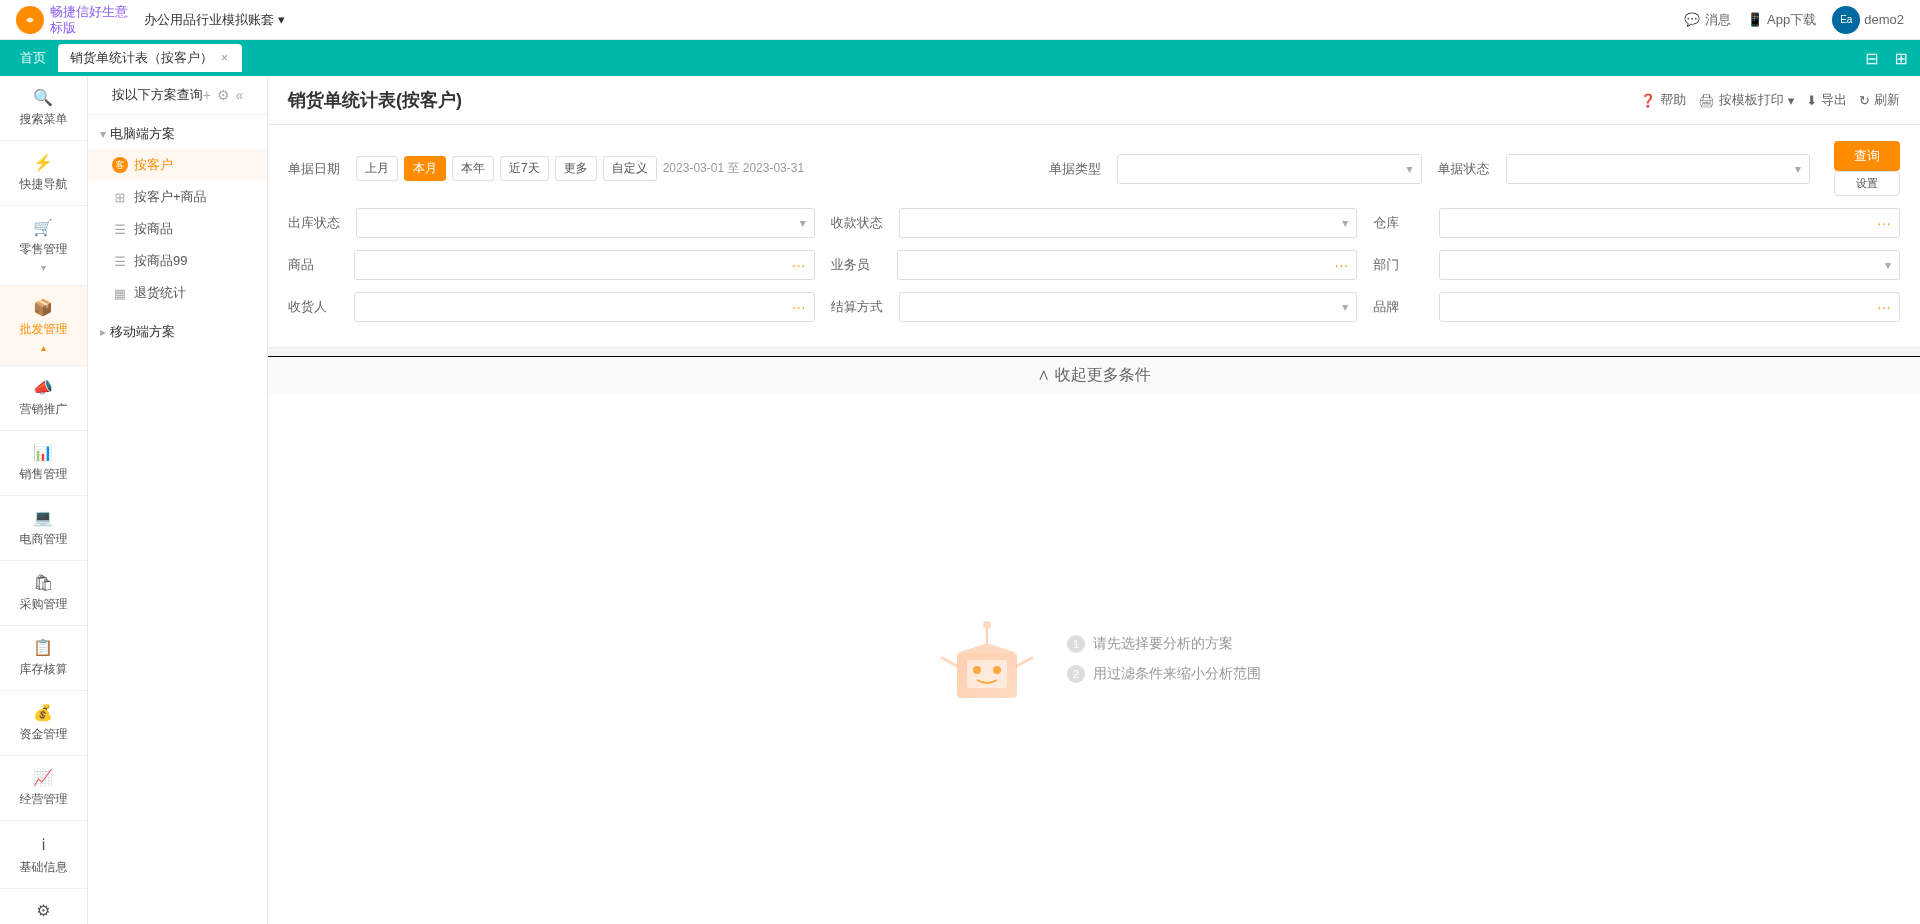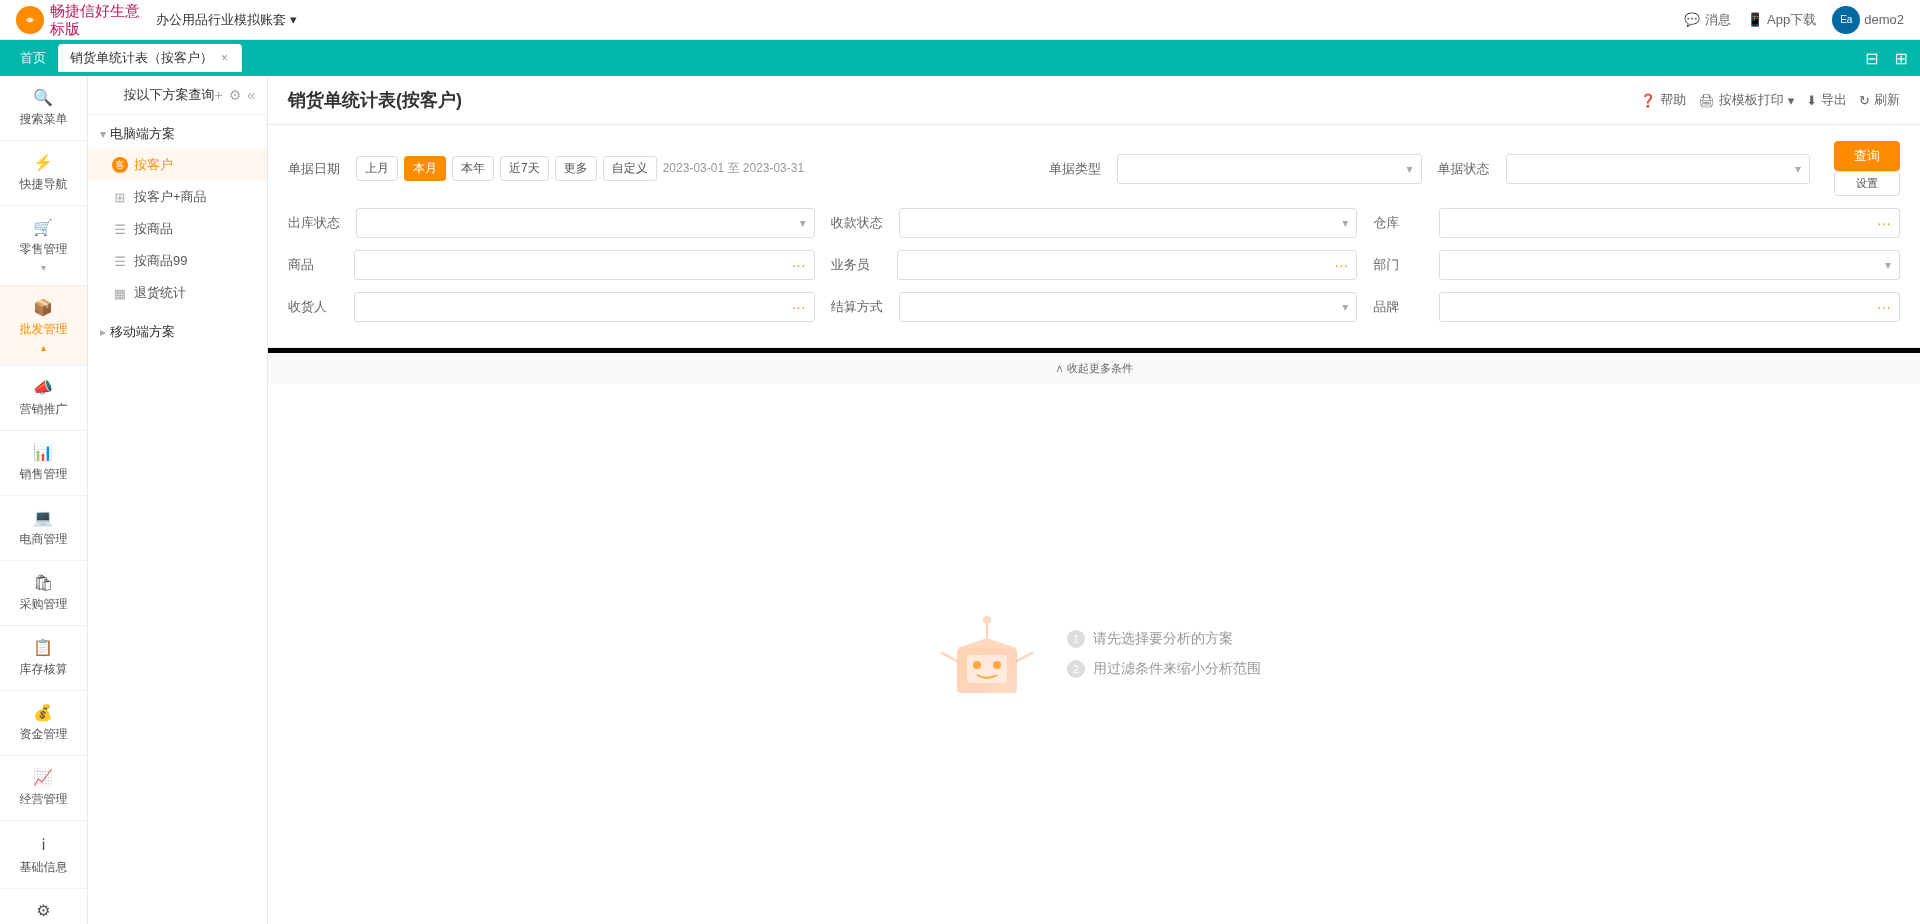--- a/index.html
+++ b/index.html
@@ -32,22 +32,22 @@
       background: #ff8c00;
       border-radius: 50%;
       display: flex;
       align-items: center;
       justify-content: center;
       color: white;
       font-size: 12px;
       font-weight: bold;
     }
     .logo-text {
-      font-size: 15px;
-      color: #be185d;
+      font-size: 13px;
+      color: #8b5cf6;
       line-height: 1.2;
     }
     .company-selector {
       display: flex;
       align-items: center;
       gap: 4px;
       color: #333;
       font-size: 13px;
       cursor: pointer;
       padding: 4px 8px;
@@ -176,21 +176,21 @@
       border-right: 1px solid #e8e8e8;
       flex-shrink: 0;
       overflow-y: auto;
     }
     .scheme-header {
       padding: 10px 12px;
       font-size: 13px;
       color: #333;
       display: flex;
       align-items: center;
-      justify-content: flex-end;
+      justify-content: center;
       border-bottom: 1px solid #f0f0f0;
     }
     .scheme-header-actions {
       display: flex;
       gap: 6px;
     }
     .scheme-action-icon {
       color: #aaa;
       cursor: pointer;
       font-size: 14px;
@@ -381,24 +381,25 @@
       border-radius: 4px;
       color: #555;
       cursor: pointer;
       font-size: 11px;
     }
 
     .collapse-bar {
       text-align: center;
       padding: 8px;
       background: #fafafa;
-      border-top: 5px solid #000000;
+      border-top: 1px solid #000000;
       cursor: pointer;
       color: #666;
-      font-size: 11px;
+      font-size: 16px;
+      margin-top: 8px;
     }
 
     
     .empty-state {
       flex: 1;
       display: flex;
       align-items: center;
       justify-content: center;
       gap: 20px;
       background: #fff;

